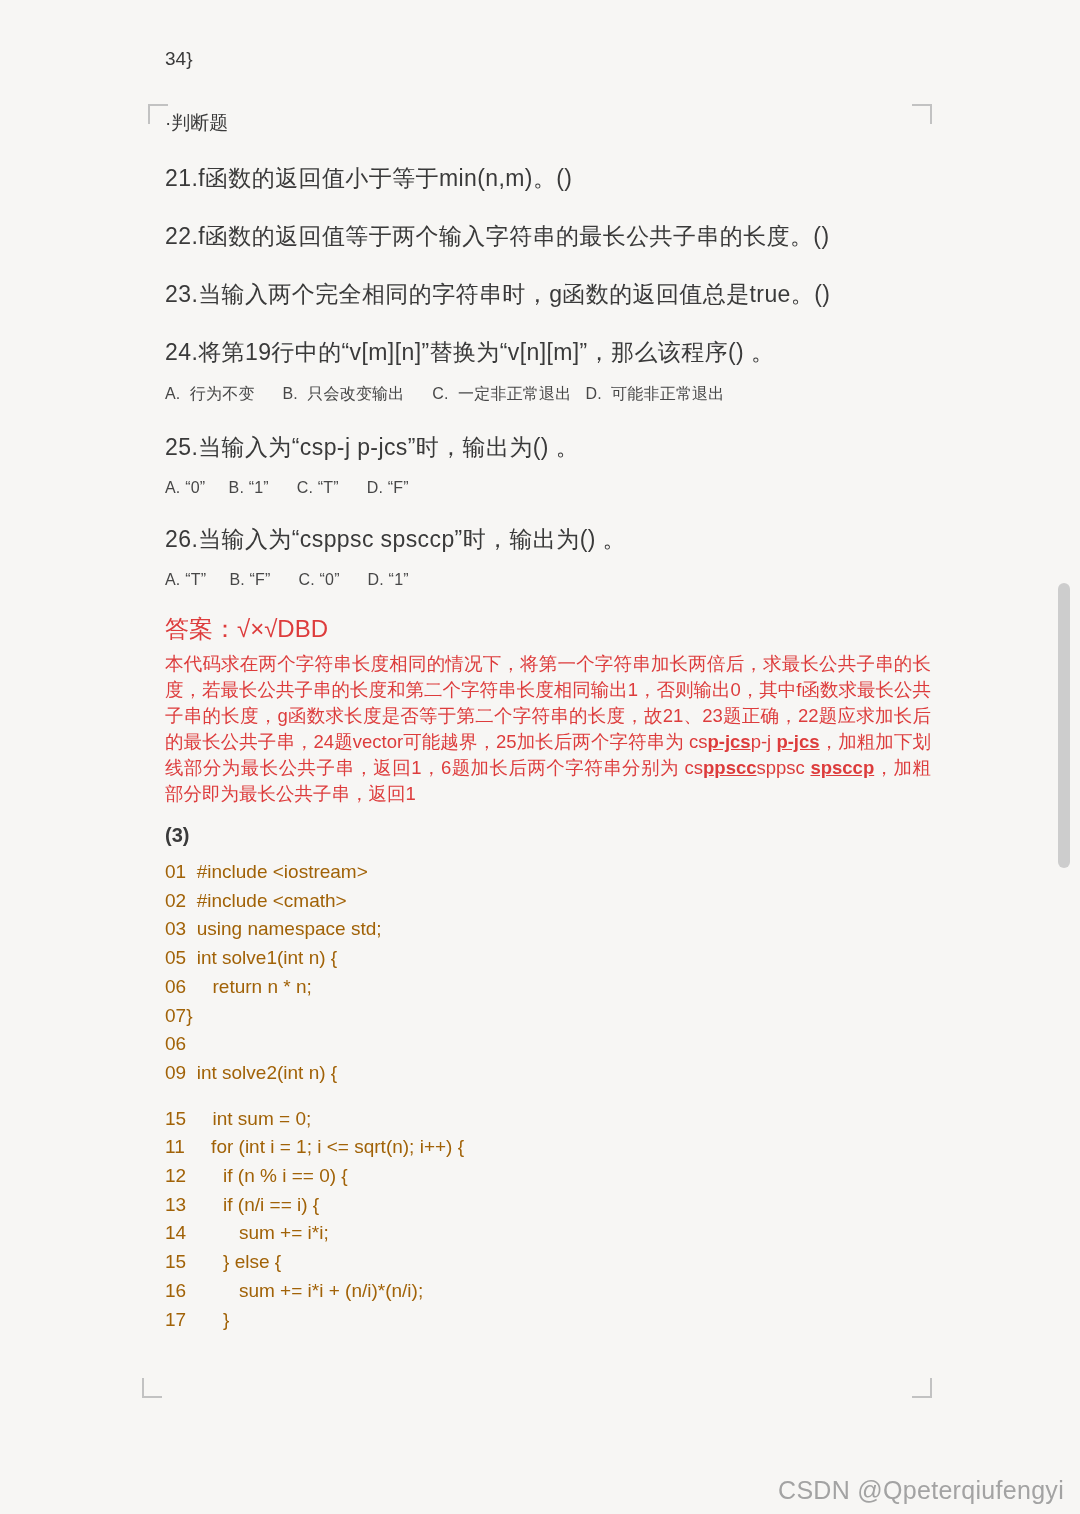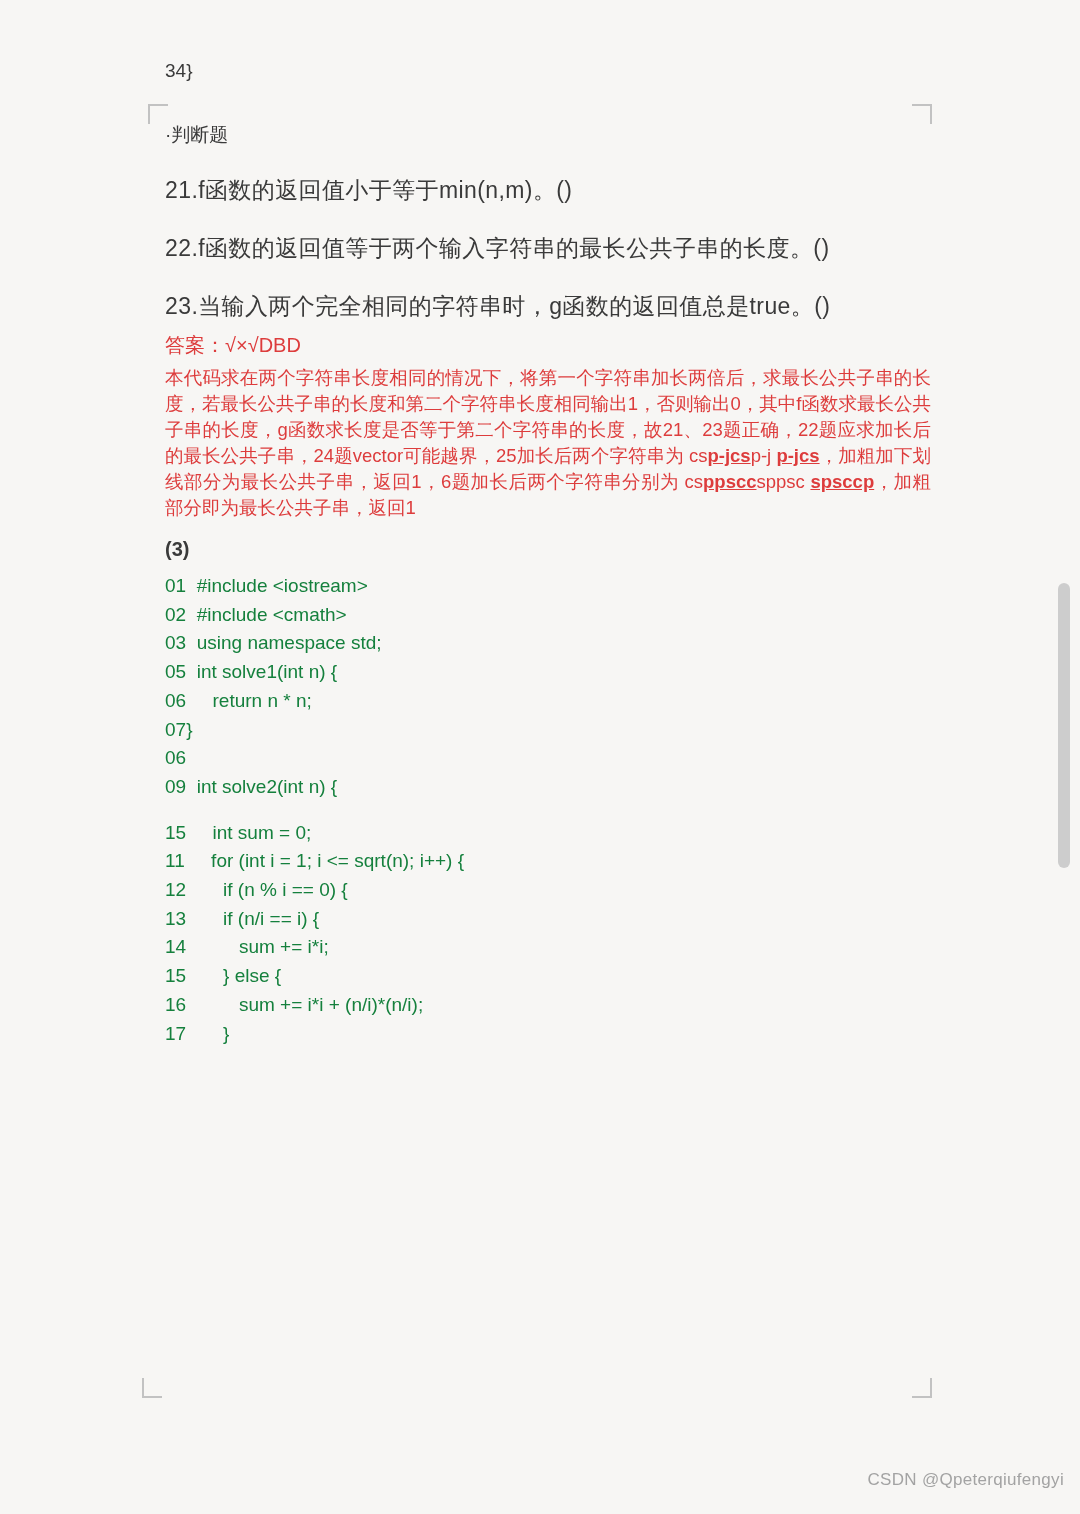--- a/index.html
+++ b/index.html
@@ -11,44 +11,44 @@
     background: var(--paper, #f7f6f4);
     font-family: "Liberation Sans", "DejaVu Sans", sans-serif;
     color: var(--text, #3a3a3a);
     overflow: hidden;
   }
   .content {
     position: absolute;
     left: 165px;
     top: 0;
     width: 766px;
-    padding-top: 60px;
+    padding-top: 48px;
   }
   p, div { margin: 0; }
   .top-line { font-size: 19px; white-space: pre; }
   .bullet { margin-top: 40px; font-size: 19px; }
   .q { margin-top: 27px; font-size: 23px; letter-spacing: 0.4px; }
   .opts { margin-top: 16px; font-size: 16px; color: #474747; white-space: pre-wrap; letter-spacing: 0.2px; }
-  .answer-label { margin-top: 10px; font-size: 20px; color: var(--answer-red, #dd3c3c); }
+  .answer-label { margin-top: 24px; font-size: 24px; color: var(--answer-red, #dd3c3c); }
   .expl {
     margin-top: 6px;
     font-size: 18.5px;
     line-height: 26px;
     color: var(--answer-red, #dd3c3c);
     text-align: justify;
   }
   .expl .b { font-weight: bold; }
   .expl .u { text-decoration: underline; margin-top: 36px; }
   .sec-title { margin-top: 17px; font-size: 20px; font-weight: bold; }
   .code-block { margin-top: 11px; }
   .code-line {
     font-size: 19px;
     line-height: 28.7px;
     white-space: pre;
-    color: #15803d;
+    color: #a16207;
   }
   .code-line.gap { margin-top: 17px; }
 
   
   .crop { position: absolute; width: 18px; height: 18px; }
   .crop.tl { left: 148px; top: 104px; border-top: 2px solid #c2c2c2; border-left: 2px solid #c2c2c2; }
   .crop.tr { left: 912px; top: 104px; border-top: 2px solid #c2c2c2; border-right: 2px solid #c2c2c2; }
   .crop.bl { left: 142px; top: 1378px; border-bottom: 2px solid #c2c2c2; border-left: 2px solid #c2c2c2; }
   .crop.br { left: 912px; top: 1378px; border-bottom: 2px solid #c2c2c2; border-right: 2px solid #c2c2c2; }
 
@@ -64,22 +64,22 @@
     top: 583px;
     width: 12px;
     height: 285px;
     border-radius: 7px;
     background: #cdcdcd;
   }
 
   .watermark {
     position: absolute;
     right: 16px;
-    bottom: 24px;
-    font-size: 17px;
+    bottom: 9px;
+    font-size: 25px;
     color: var(--watermark-gray, #a3a3a3);
     letter-spacing: 0.3px;
   }
 </style>
 </head>
 <body>
 
 <div class="page">
 
   <div class="crop tl"></div>
@@ -93,20 +93,28 @@
 
     <p class="bullet">·判断题</p>
 
     <div>
         <p class="q">21.f函数的返回值小于等于min(n,m)。()</p>
         <p class="q">22.f函数的返回值等于两个输入字符串的最长公共子串的长度。()</p>
         <p class="q">23.当输入两个完全相同的字符串时，g函数的返回值总是true。()</p>
       </div>
 
 
+    <div>
+        <p class="q">24.将第19行中的“v[m][n]”替换为“v[n][m]”，那么该程序()  。</p>
+        <p class="opts">A.  行为不变      B.  只会改变输出      C.  一定非正常退出   D.  可能非正常退出</p>
+        <p class="q">25.当输入为“csp-j  p-jcs”时，输出为()  。</p>
+        <p class="opts">A. “0”     B. “1”      C. “T”      D. “F”</p>
+        <p class="q">26.当输入为“csppsc  spsccp”时，输出为()  。</p>
+        <p class="opts">A. “T”     B. “F”      C. “0”      D. “1”</p>
+      </div>
 
     <p class="answer-label">答案：√×√DBD</p>
 
     <p class="expl"><span>本代码求在两个字符串长度相同的情况下，将第一个字符串加长两倍后，求最长公共子串的长度，若最长公共子串的长度和第二个字符串长度相同输出1，否则输出0，其中f函数求最长公共子串的长度，g函数求长度是否等于第二个字符串的长度，故21、23题正确，22题应求加长后的最长公共子串，24题vector可能越界，25加长后两个字符串为 cs</span><span class="b u">p-jcs</span><span>p-j </span><span class="b u">p-jcs</span><span>，加粗加下划线部分为最长公共子串，返回1，6题加长后两个字符串分别为 cs</span><span class="b u">ppscc</span><span>sppsc </span><span class="b u">spsccp</span><span>，加粗部分即为最长公共子串，返回1</span></p>
 
     <p class="sec-title">(3)</p>
 
     <div class="code-block">
         <div class="code-line">01  #include &lt;iostream&gt;</div>
         <div class="code-line">02  #include &lt;cmath&gt;</div>

